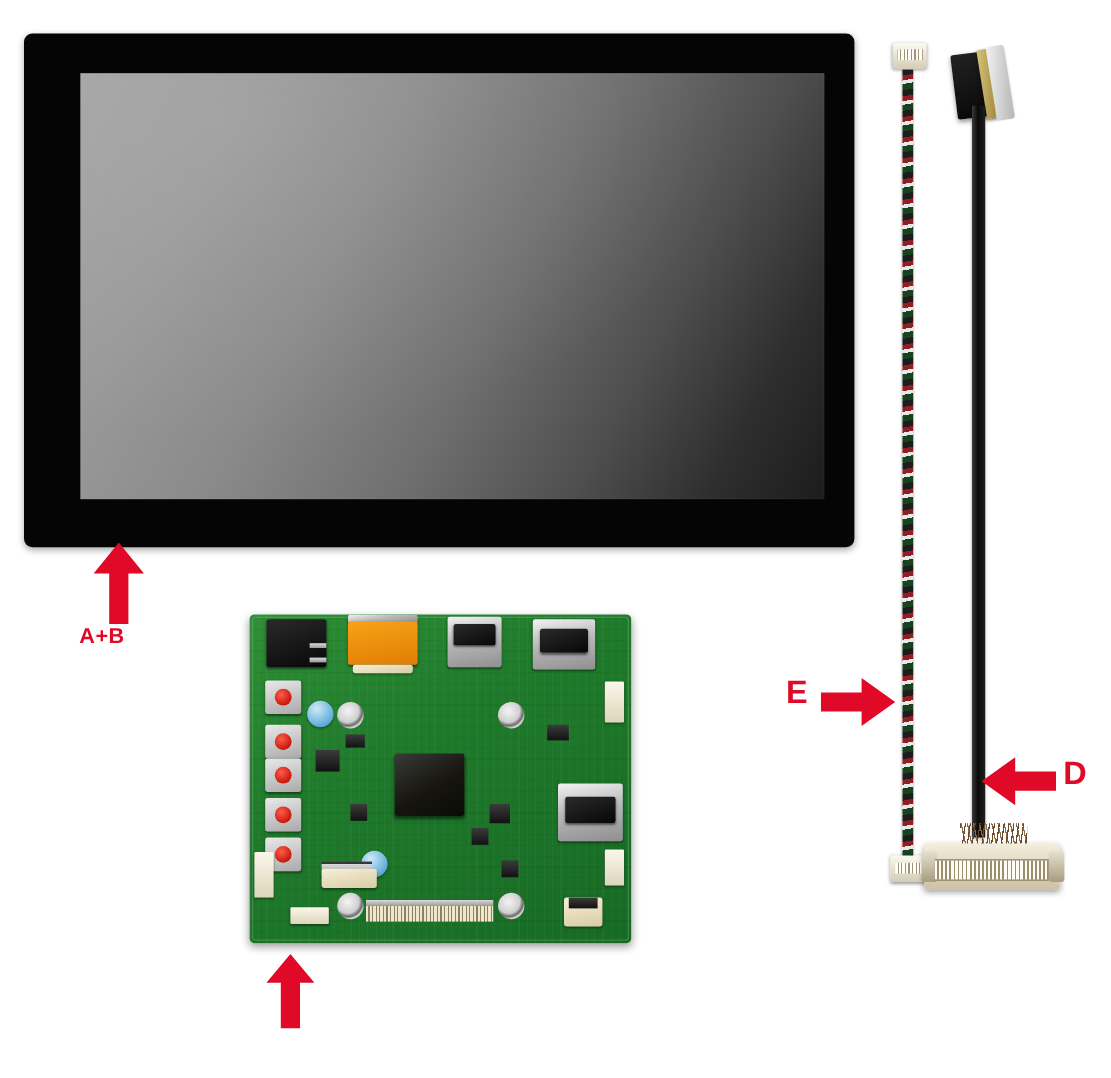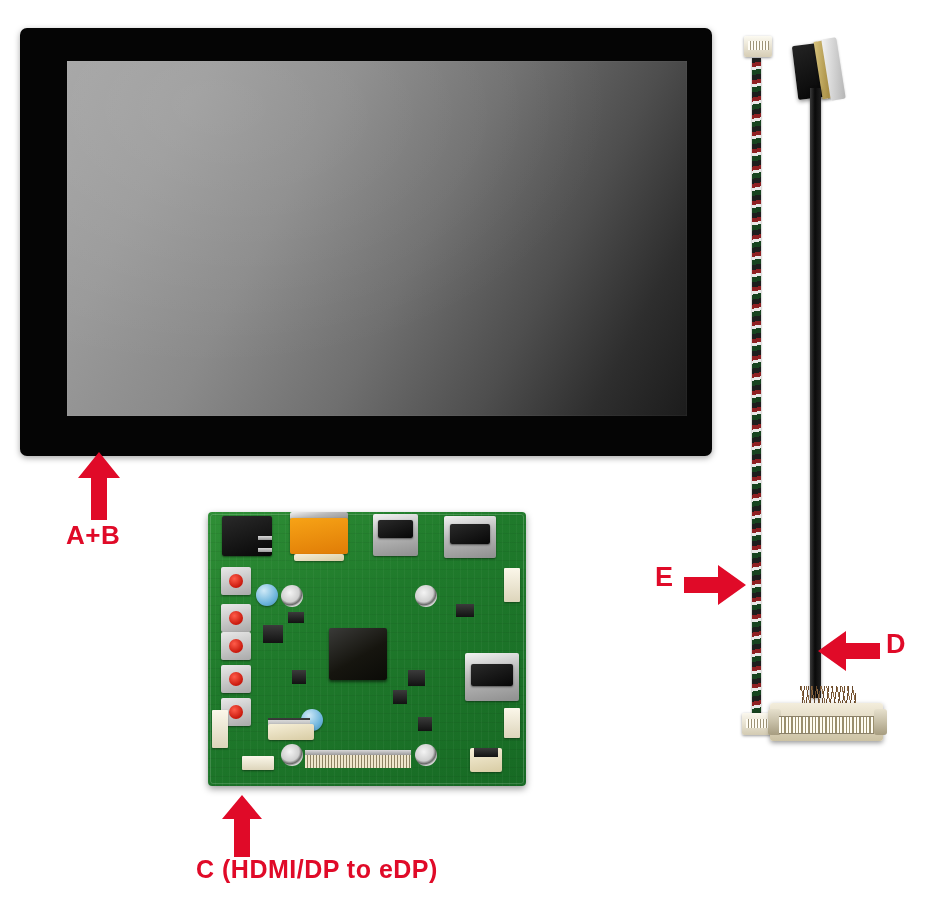--- a/index.html
+++ b/index.html
@@ -54,21 +54,21 @@
 
   
   .arrow { position: absolute; }
   .label {
     position: absolute;
     color: #e00a28;
     font-weight: bold;
     white-space: nowrap;
     letter-spacing: 0.5px;
   }
-  .label-ab      { left: 66px;  top: 520px; font-size: 26px; }
+  .label-ab      { left: 66px;  top: 520px; font-size: 18px; }
   .label-airbond { left: 14px;  top: 558px; font-size: 26px; }
   .label-c       { left: 196px; top: 855px; font-size: 25px; }
   .label-d       { left: 886px; top: 629px; font-size: 27px; }
   .label-e       { left: 655px; top: 562px; font-size: 27px; }
 
   .arrow-ab { left: 78px;  top: 452px; }
   .arrow-c  { left: 222px; top: 795px; }
   .arrow-e  { left: 684px; top: 565px; }
   .arrow-d  { left: 818px; top: 631px; }
 
@@ -272,21 +272,20 @@
 
     <div class="c-part pins" style="left:97px;  top:243px; width:106px; height:13px;"></div>
     <div class="c-part smd" style="left:97px;  top:238px; width:106px; height:5px;"></div>
   </div>
 
   <div class="arrow arrow-c">
     <svg width="40" height="62" viewBox="0 0 40 62" aria-hidden="true">
       <polygon points="20,0 40,24 28,24 28,62 12,62 12,24 0,24" fill="#e00a28"></polygon>
     </svg>
   </div>
-  <div class="label label-c">C (HDMI/DP to eDP)</div>
 
   <div class="ec-top-body"></div>
   <div class="ec-top-pins"></div>
   <div class="cable-e-wire"></div>
   <div class="ec-body"></div>
   <div class="ec-pins"></div>
 
   <div class="arrow arrow-e">
     <svg width="62" height="40" viewBox="0 0 62 40" aria-hidden="true">
       <polygon points="62,20 34,0 34,12 0,12 0,28 34,28 34,40" fill="#e00a28"></polygon>

